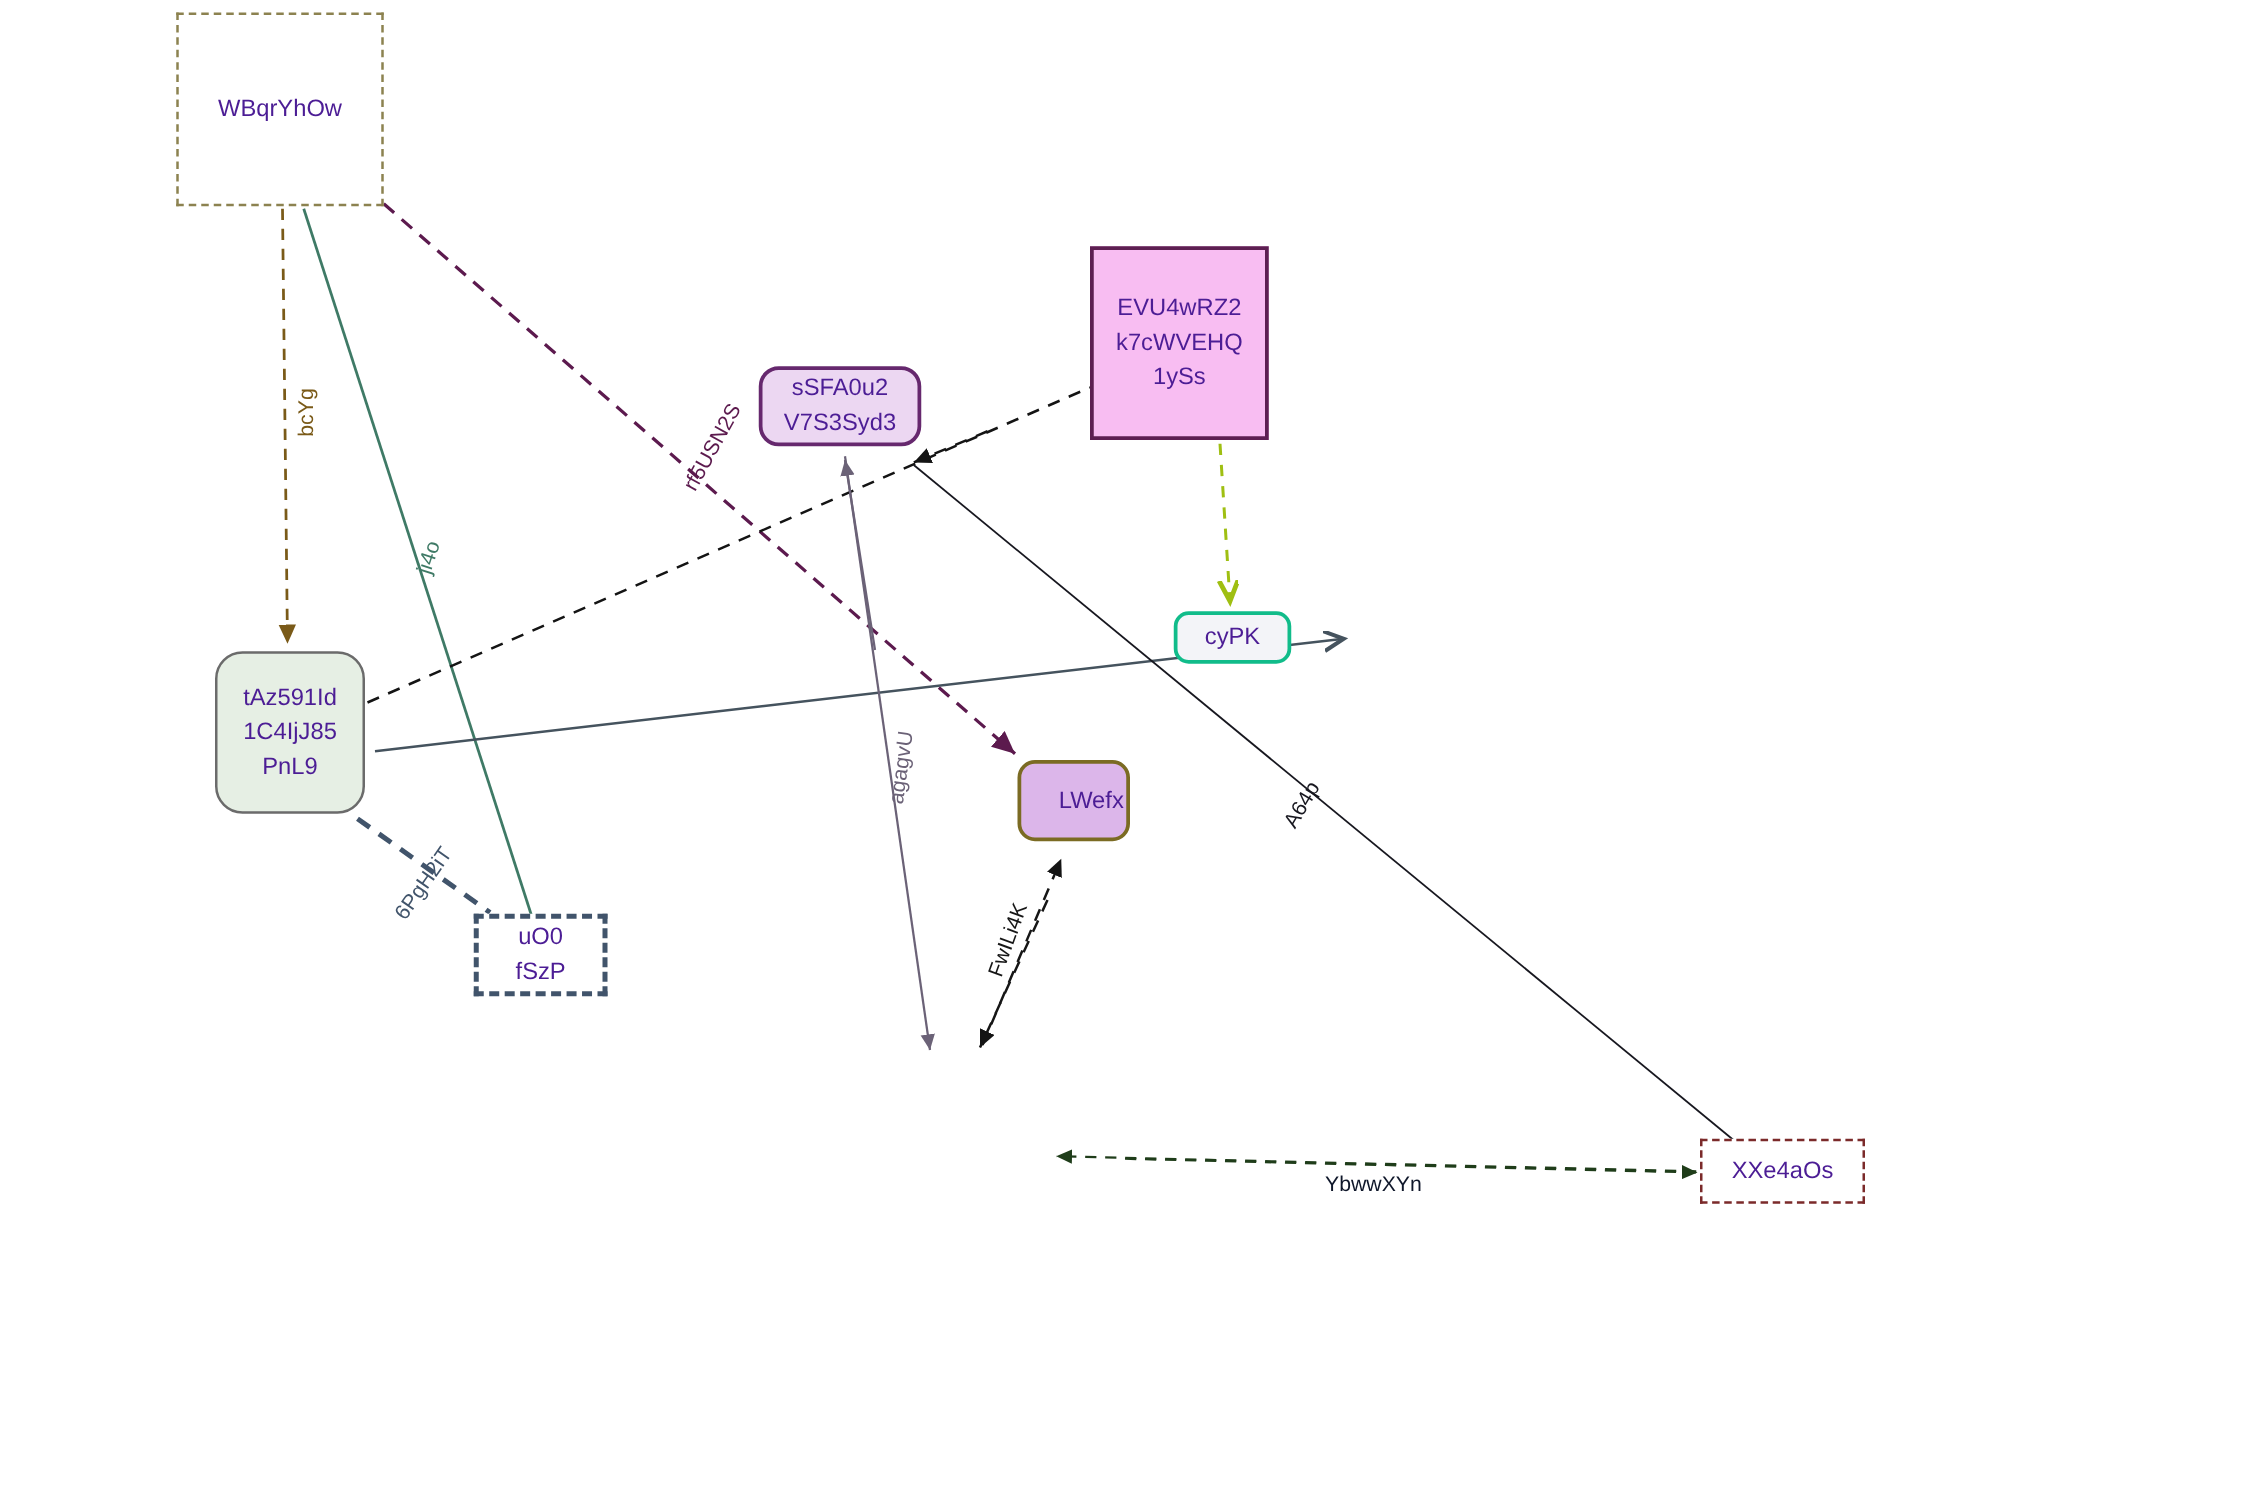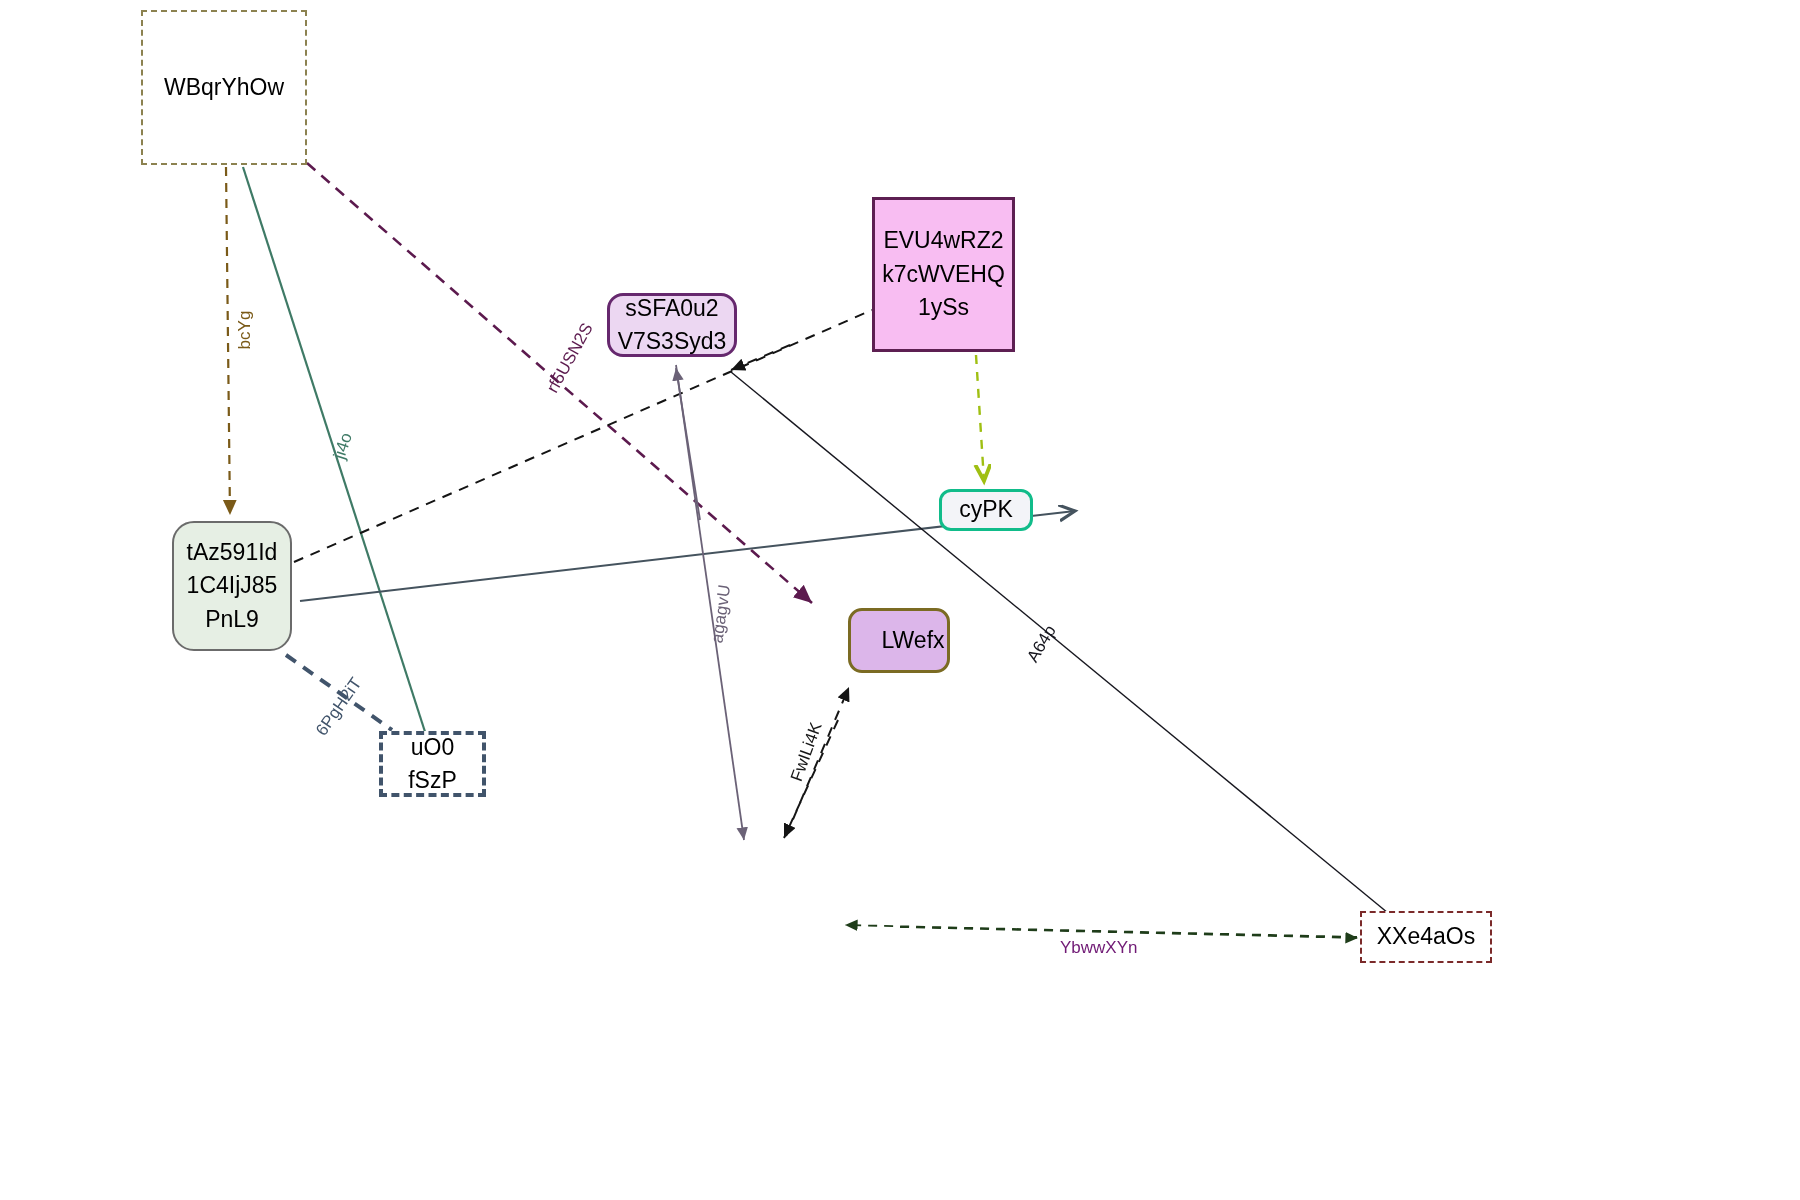--- a/index.html
+++ b/index.html
@@ -26,23 +26,23 @@
     width: 1800px;
     height: 1200px;
   }
   .node {
     position: absolute;
     box-sizing: border-box;
     display: flex;
     align-items: center;
     justify-content: center;
     text-align: center;
-    font-size: 23px;
+    font-size: 19px;
     line-height: 1.45;
-    color: #000000;
+    color: #4c1d95;
     white-space: pre-line;
     z-index: 5;
   }
   .edge-label {
     position: absolute;
     font-size: 17px;
     white-space: nowrap;
     z-index: 6;
     transform-origin: center center;
   }
@@ -70,21 +70,21 @@
     border: 3px solid #5d1f52;
     background: #f8bdf2;
   }
   .n-cypk {
     left: 939px; top: 489px; width: 94px; height: 42px;
     border: 3px solid #11bc8a;
     border-radius: 12px;
     background: #f3f4f8;
   }
   .n-lwefx {
-    left: 848px; top: 608px; width: 102px; height: 65px;
+    left: 814px; top: 608px; width: 90px; height: 65px;
     border: 3px solid #7b6b23;
     border-radius: 14px;
     background: #dcb6ea;
     padding-left: 28px;
   }
   .n-uo0 {
     left: 379px; top: 731px; width: 107px; height: 66px;
     border: 4px dashed #41546b;
     background: #ffffff;
   }
@@ -213,15 +213,15 @@
   <div class="edge-label" style="left:532px; top:348px; color:#5c1a4e; transform:rotate(-61deg);">rf5USN2S</div>
 
   <div class="edge-label" style="left:306px; top:697px; color:#41546b; transform:rotate(-55deg);">6PgH2iT</div>
 
   <div class="edge-label" style="left:692px; top:604px; color:#6b6277; transform:rotate(-82deg);">agagvU</div>
 
   <div class="edge-label" style="left:1022px; top:634px; color:#17171f; transform:rotate(-59deg);">A64p</div>
 
   <div class="edge-label" style="left:776px; top:742px; color:#161616; transform:rotate(-70deg);">FwILi4K</div>
 
-  <div class="edge-label" style="left:1060px; top:938px; color:#701a75;">YbwwXYn</div>
+  <div class="edge-label" style="left:1060px; top:938px; color:#0f172a;">YbwwXYn</div>
 
 </div>
 
 </body></html>

